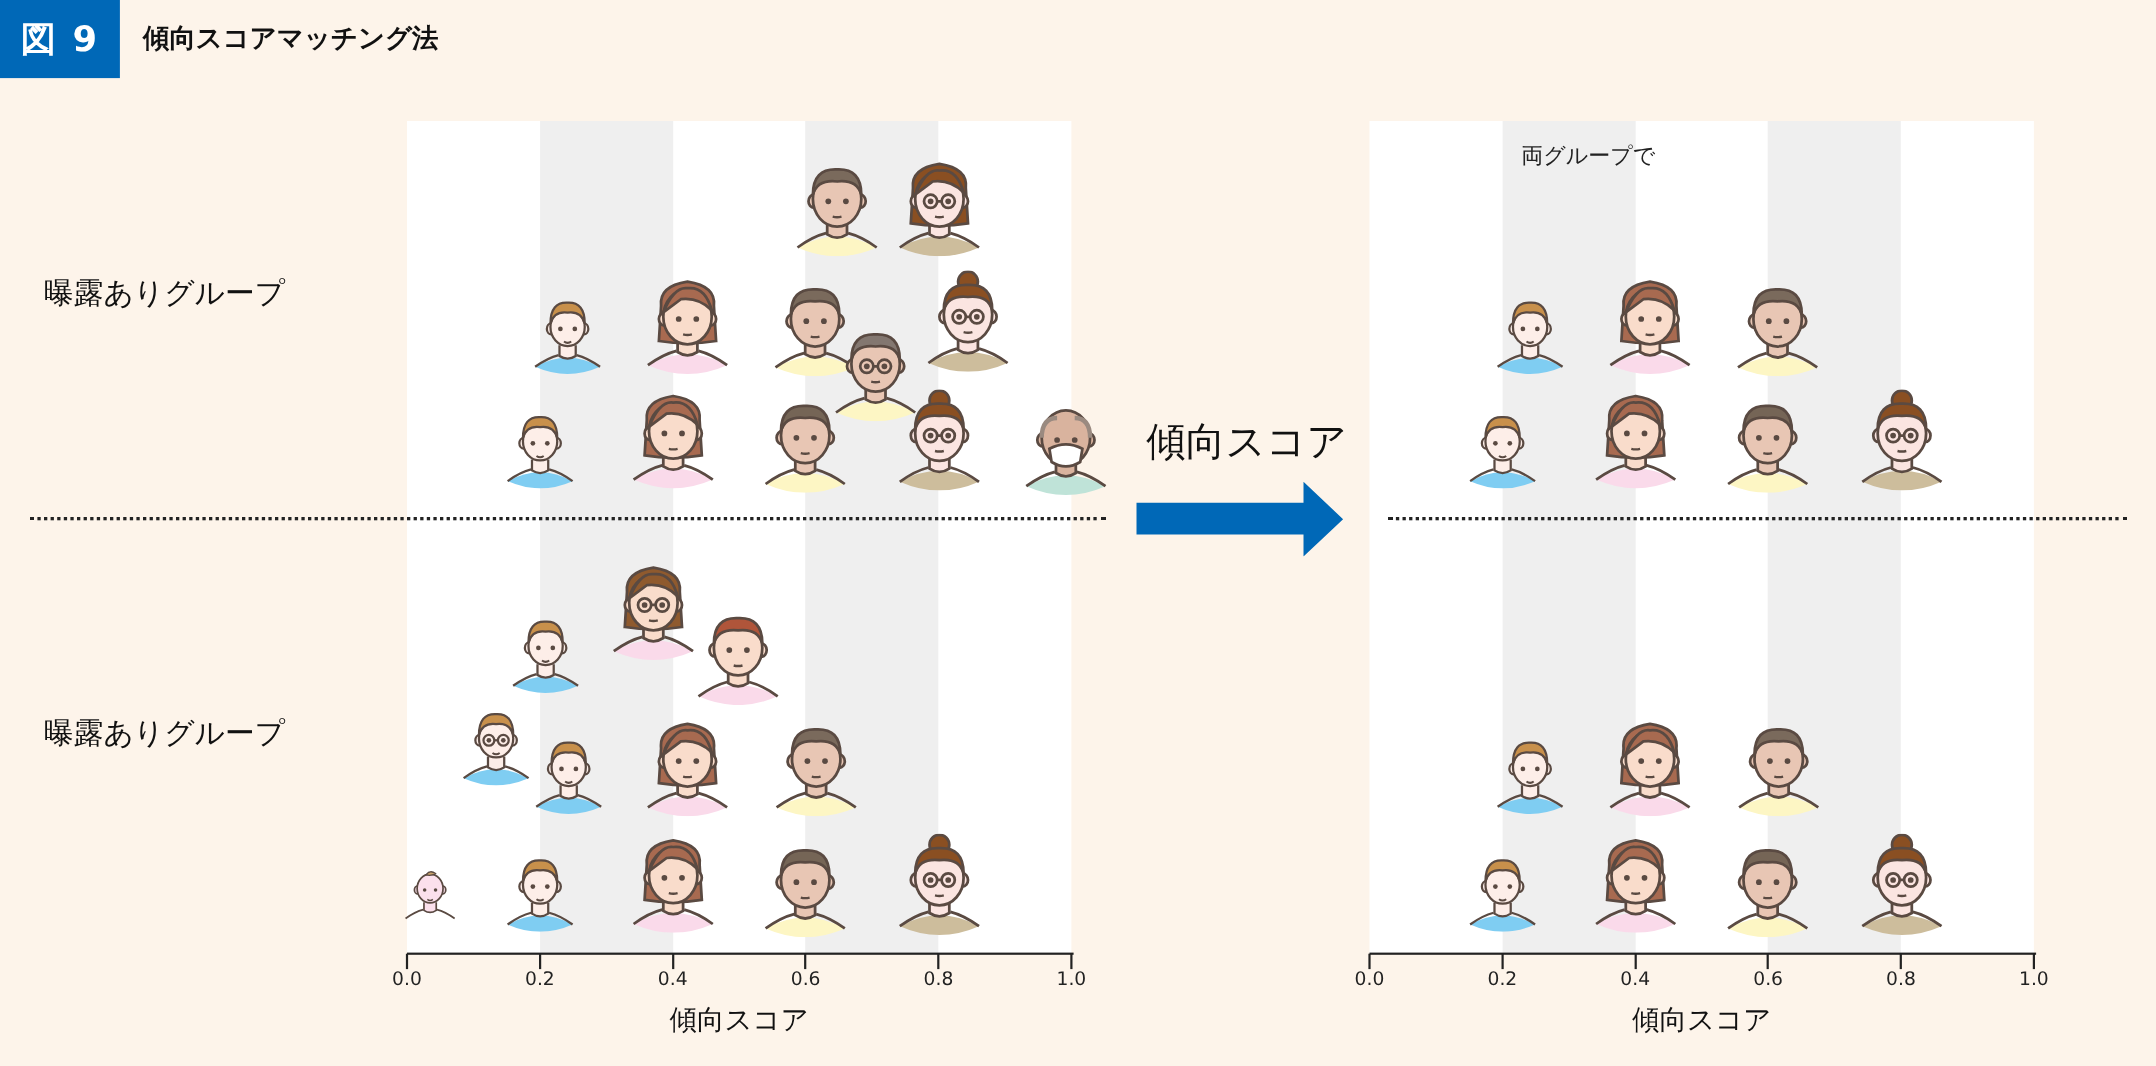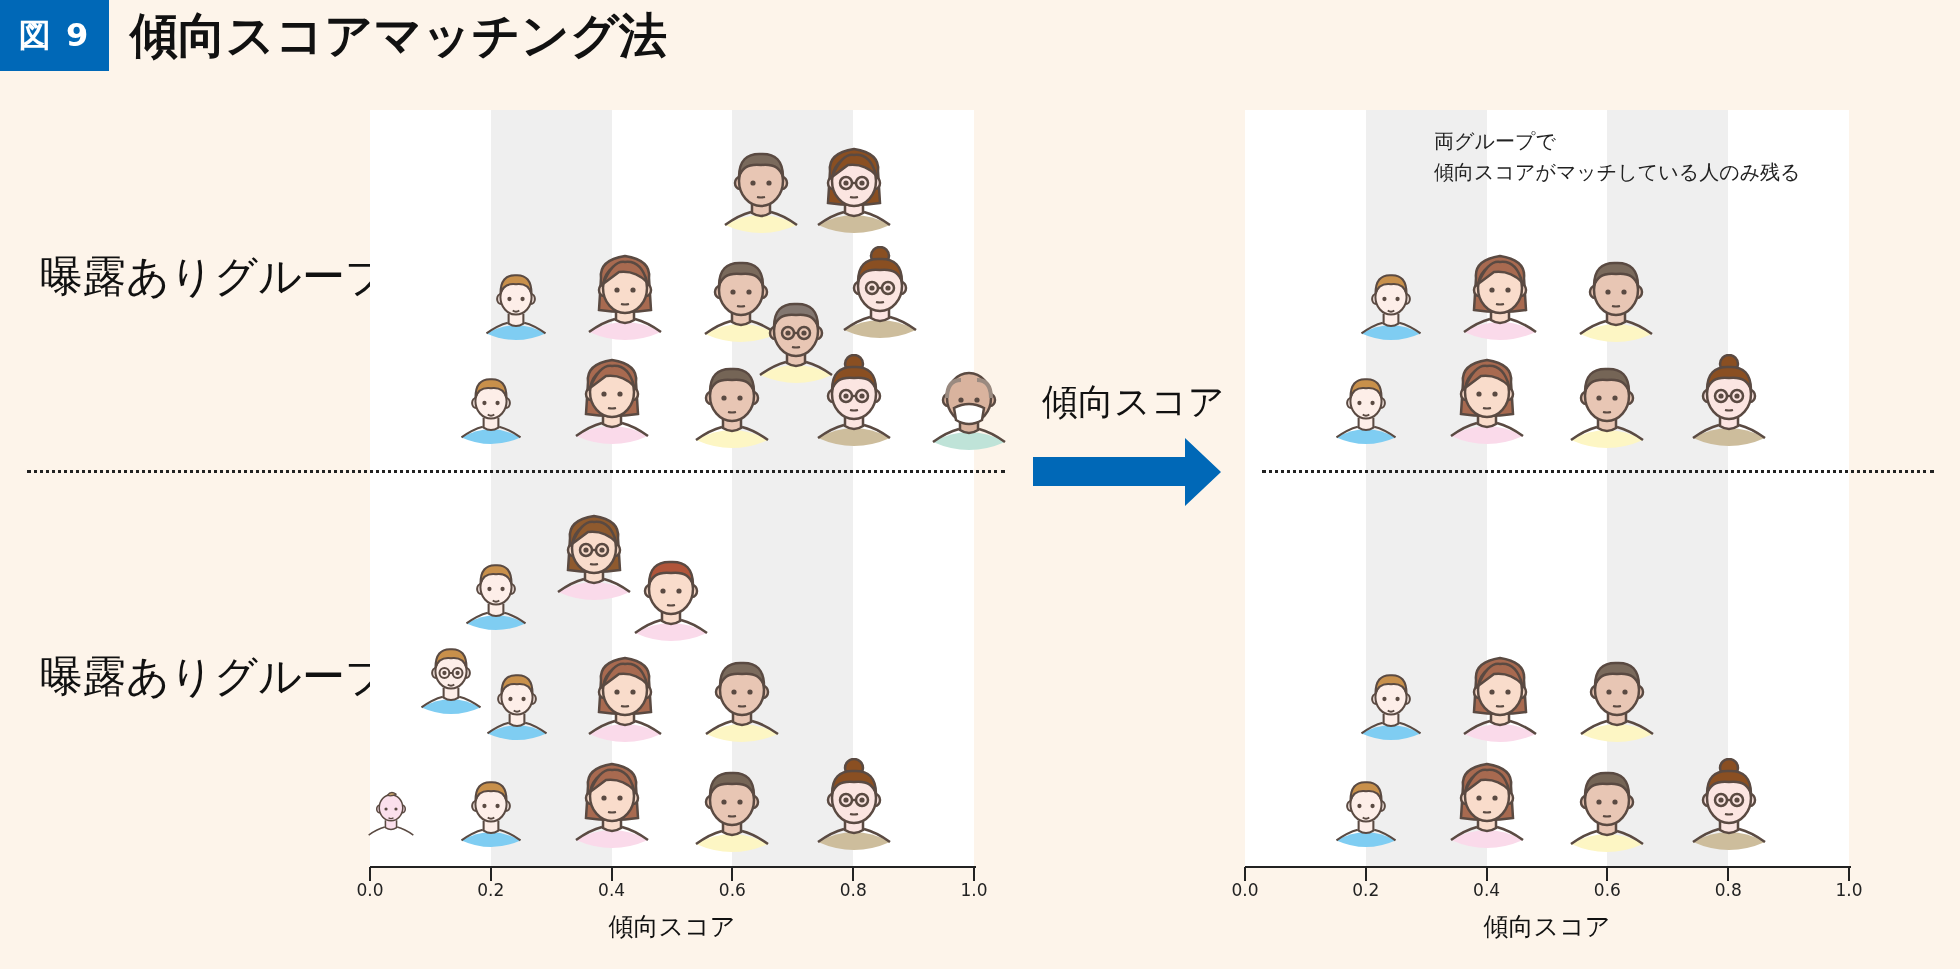--- a/index.html
+++ b/index.html
@@ -1,29 +1,29 @@
 <!DOCTYPE html>
 <html><head>
 <meta charset="utf-8">
 <style>
   html,body{margin:0;padding:0;}
   body{width:1960px;height:969px;background:#fdf4ea;position:relative;overflow:hidden;font-family:"DejaVu Sans","Liberation Sans",sans-serif;color:#111;}
   .badge{position:absolute;left:0;top:0;width:109px;height:71px;background:#0068b7;color:#fff;font-weight:bold;font-size:32px;display:flex;align-items:center;justify-content:center;letter-spacing:2px;}
-  .title{position:absolute;left:130px;top:12px;font-size:48px;font-weight:bold;line-height:46px;color:#111;}
+  .title{position:absolute;left:130px;top:12px;font-size:24px;font-weight:bold;line-height:46px;color:#111;}
   .panel{position:absolute;top:110px;width:604px;height:757px;background:#fff;}
   .band{position:absolute;top:0;bottom:0;width:121px;background:#efefef;}
   .axis{position:absolute;height:2px;background:#222;width:606px;top:866px;}
   .tick{position:absolute;width:2px;height:14px;background:#222;top:867px;}
   .ticklbl{position:absolute;top:880px;font-size:17px;width:60px;text-align:center;color:#222;}
   .axistitle{position:absolute;top:910px;font-size:25px;width:200px;text-align:center;color:#111;}
-  .grouplbl{position:absolute;left:40px;font-size:43px;color:#111;}
+  .grouplbl{position:absolute;left:40px;font-size:27px;color:#111;}
   .dots{position:absolute;top:470px;height:0;border-top:3px dotted #222;}
   .match-lbl{position:absolute;left:1042px;top:378px;font-size:36px;color:#111;}
   .arrow{position:absolute;left:1033px;top:438px;}
-  .note{position:absolute;left:1434px;top:126px;font-size:20px;line-height:31px;color:#222;}
+  .note{position:absolute;left:1383px;top:126px;font-size:20px;line-height:31px;color:#222;}
   .av{position:absolute;width:84px;height:92px;}
 </style>
 </head>
 <body>
 
 <div class="badge">図 9</div>
 <div class="title">傾向スコアマッチング法</div>
 
 <div class="grouplbl" style="top:248px">曝露ありグループ</div>
 <div class="grouplbl" style="top:648px">曝露ありグループ</div>
@@ -33,21 +33,20 @@
   <div class="band" style="left:362px"></div>
 </div>
 
 <div class="panel" style="left:1245px">
   <div class="band" style="left:121px"></div>
   <div class="band" style="left:362px"></div>
 </div>
 
 <div class="note">
   <div>両グループで</div>
-  <div>傾向スコアがマッチしている人のみ残る</div>
 </div>
 
 <div class="dots" style="left:27px;width:978px"></div>
 <div class="dots" style="left:1262px;width:672px"></div>
 
 <div class="match-lbl">傾向スコア</div>
 <svg class="arrow" width="190" height="68">
   <polygon points="0,19 152,19 152,0 188,34 152,68 152,48 0,48" fill="#0068b7"></polygon>
 </svg>
 

